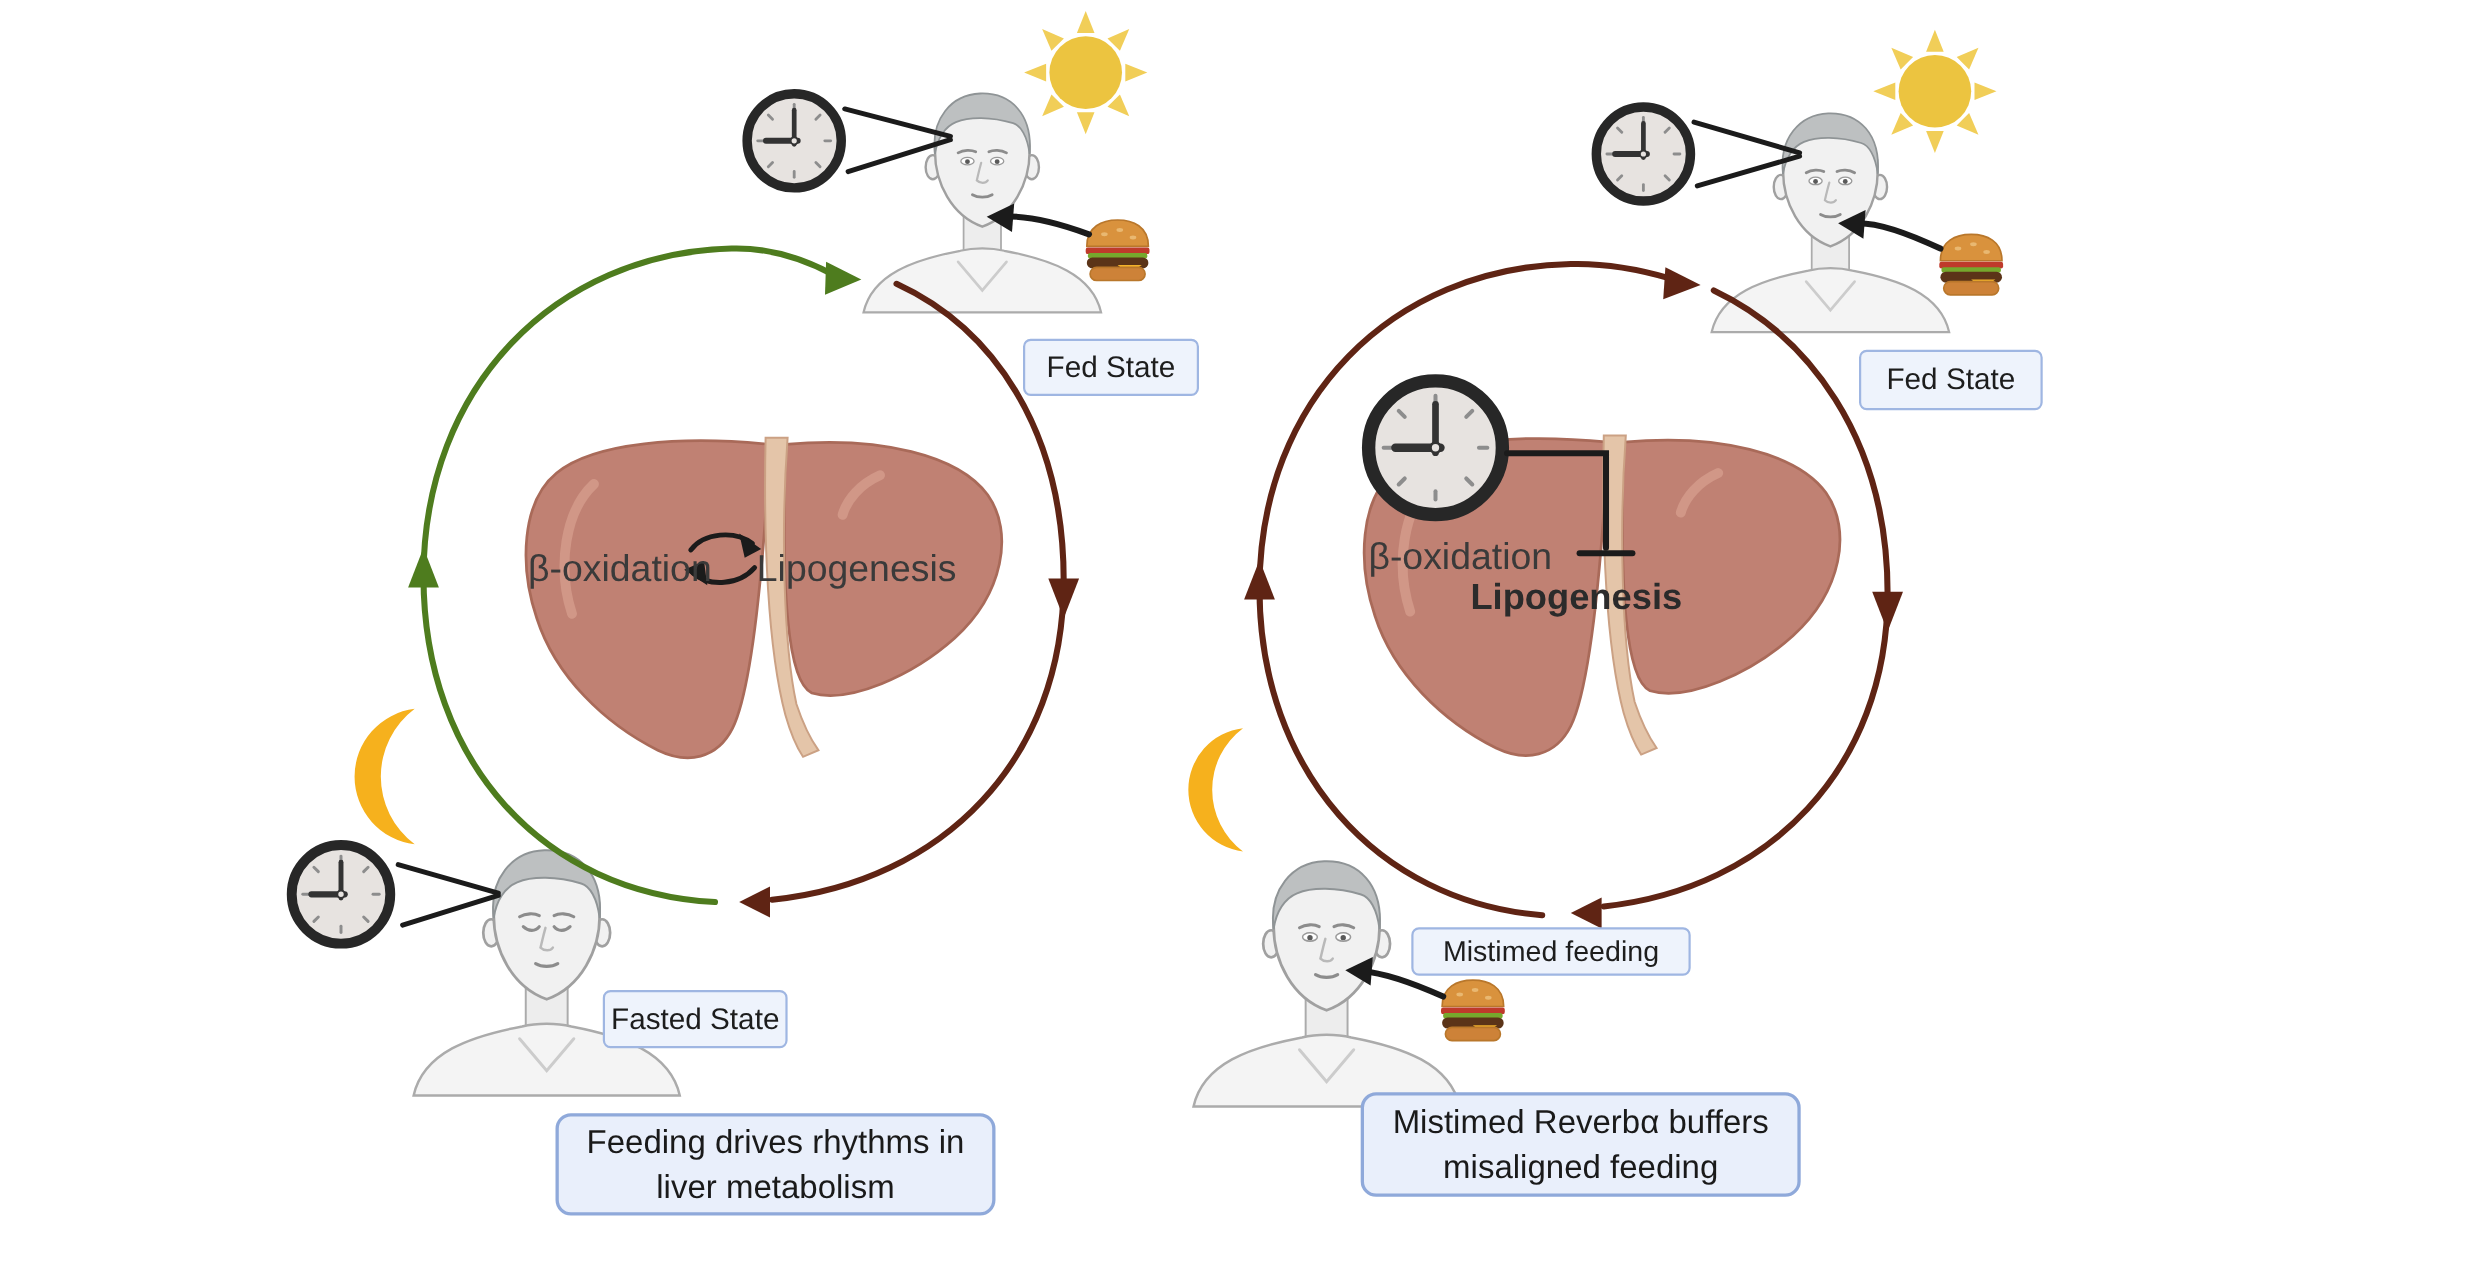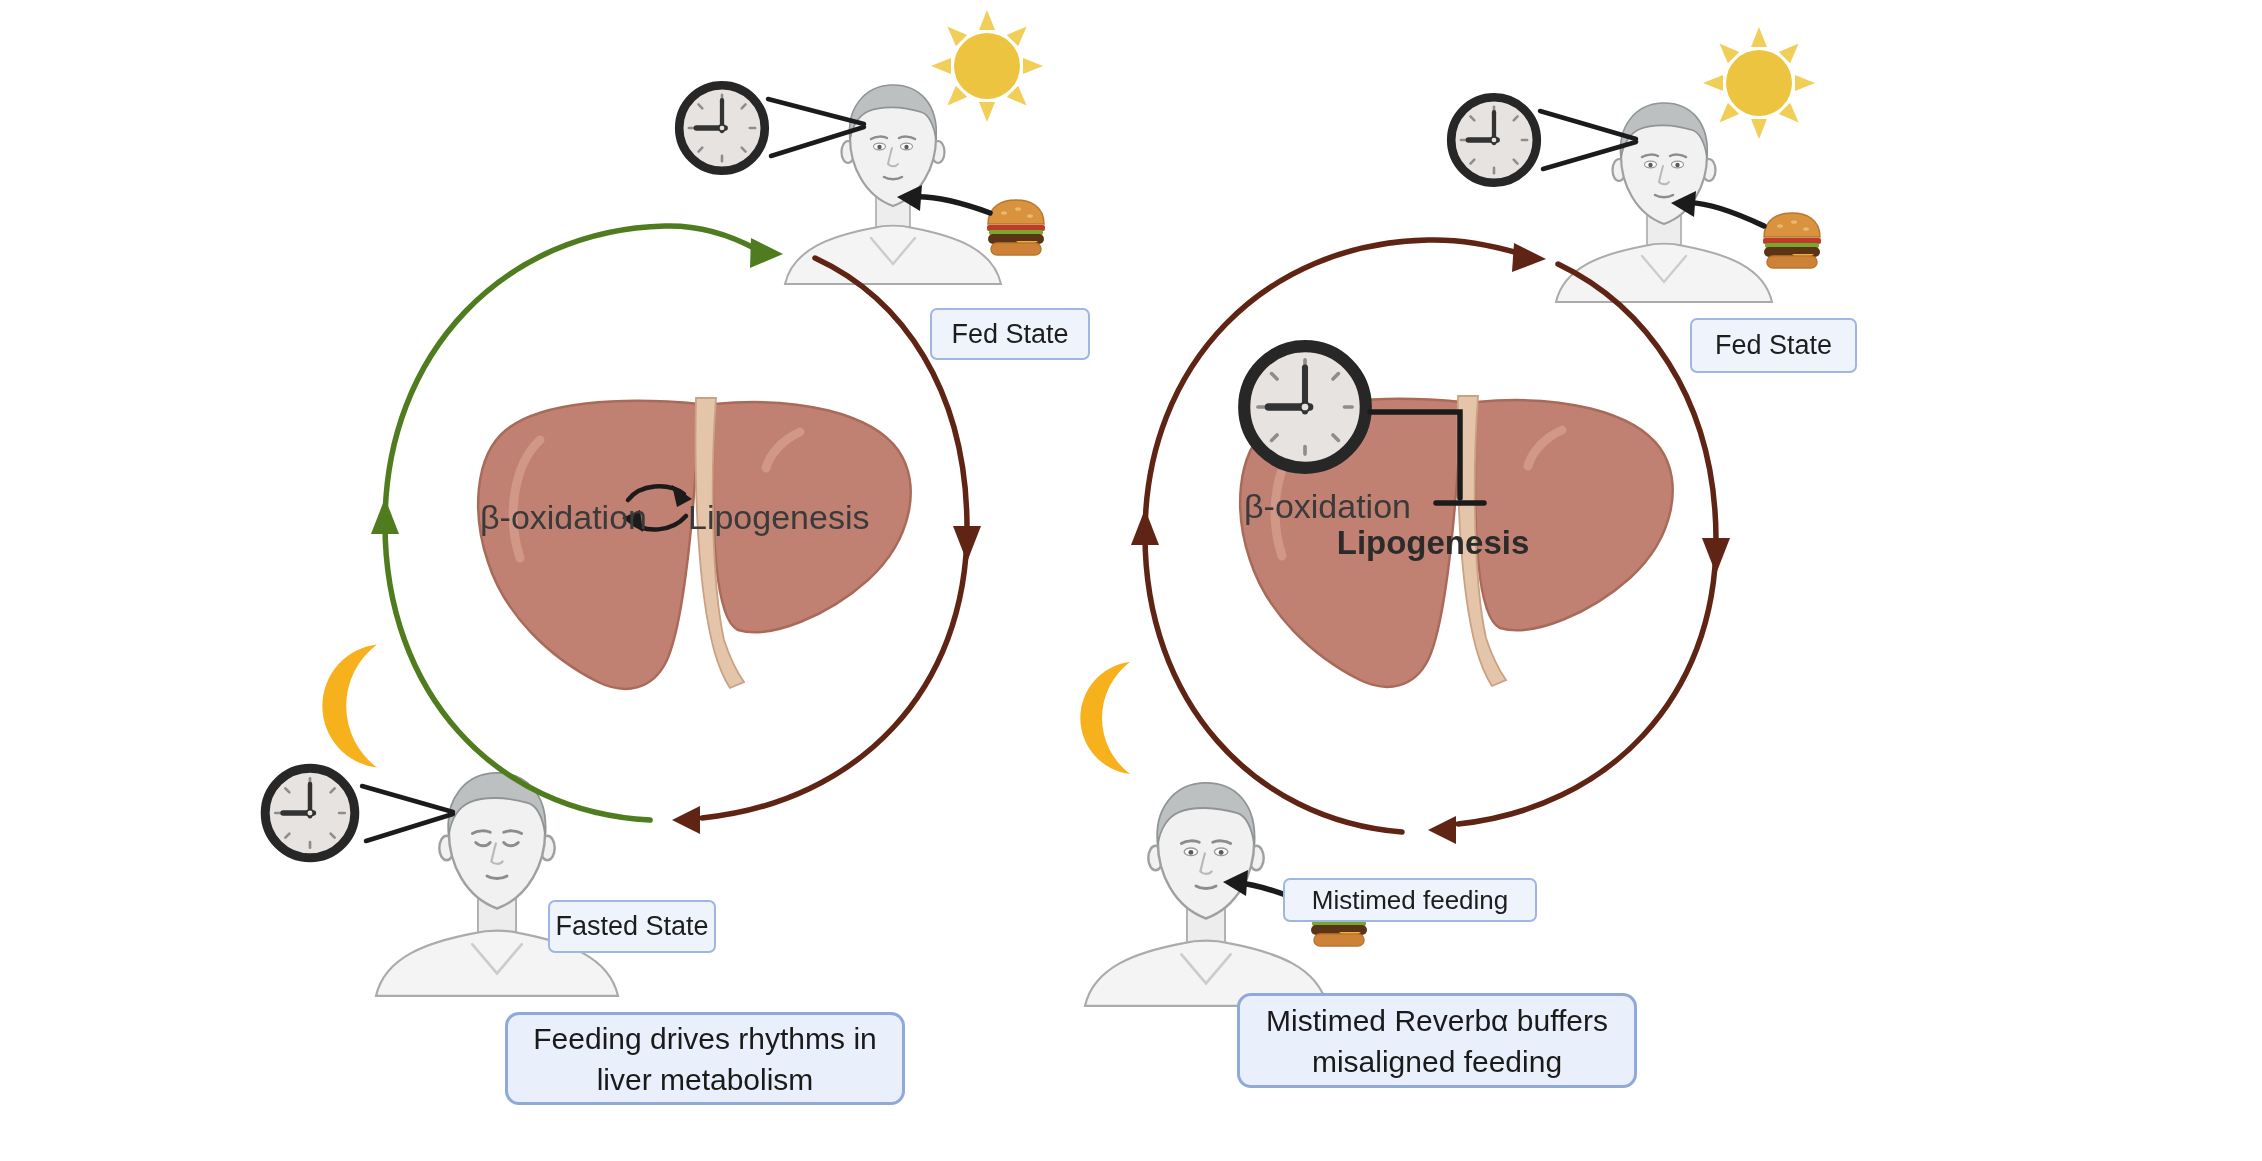--- a/index.html
+++ b/index.html
@@ -313,21 +313,21 @@
 
 <div class="liver-text" style="left:688px;top:498px;width:160px;">Lipogenesis</div>
 
 <div class="caption" style="left:505px;top:992px;width:400px;height:93px;margin-top:20px;">
   <div>Feeding drives rhythms in</div>
   <div>liver metabolism</div>
 </div>
 
 <div class="tag" style="left:1690px;top:318px;width:167px;height:55px;">Fed State</div>
 
-<div class="tag" style="left:1283px;top:878px;width:254px;height:44px;font-size:26px;">Mistimed feeding</div>
+<div class="tag" style="left:1283px;top:843px;width:254px;height:44px;font-size:26px;">Mistimed feeding</div>
 
 <div class="liver-text" style="left:1244px;top:487px;width:162px;">β-oxidation</div>
 
 <div class="liver-text big" style="left:1333px;top:524px;width:200px;">Lipogenesis</div>
 
 <div class="caption" style="left:1237px;top:993px;width:400px;height:95px;">
   <div>Mistimed Reverbα buffers</div>
   <div>misaligned feeding</div>
 </div>
 

